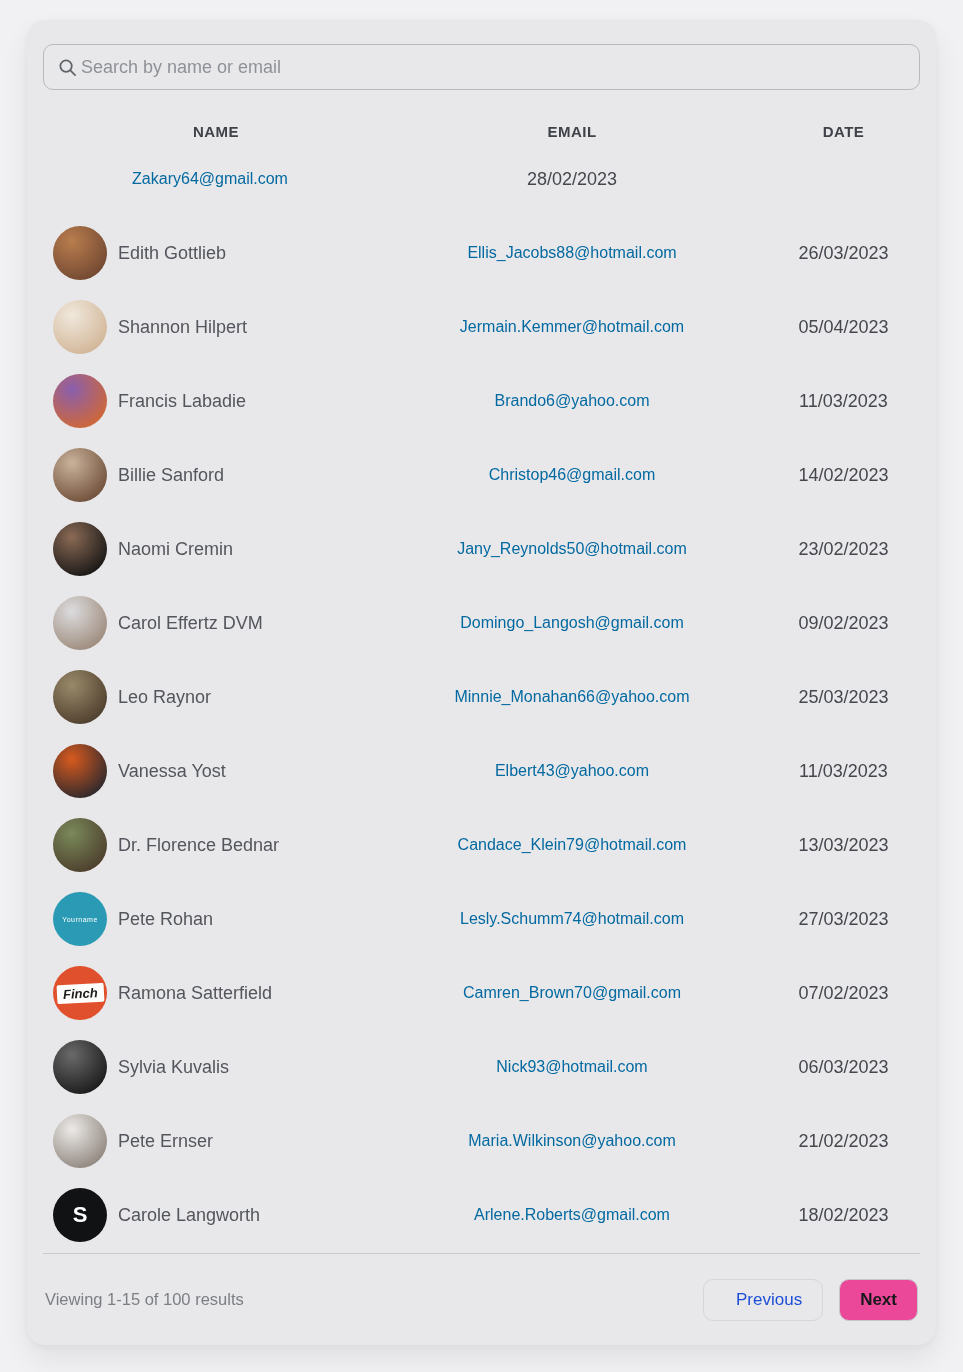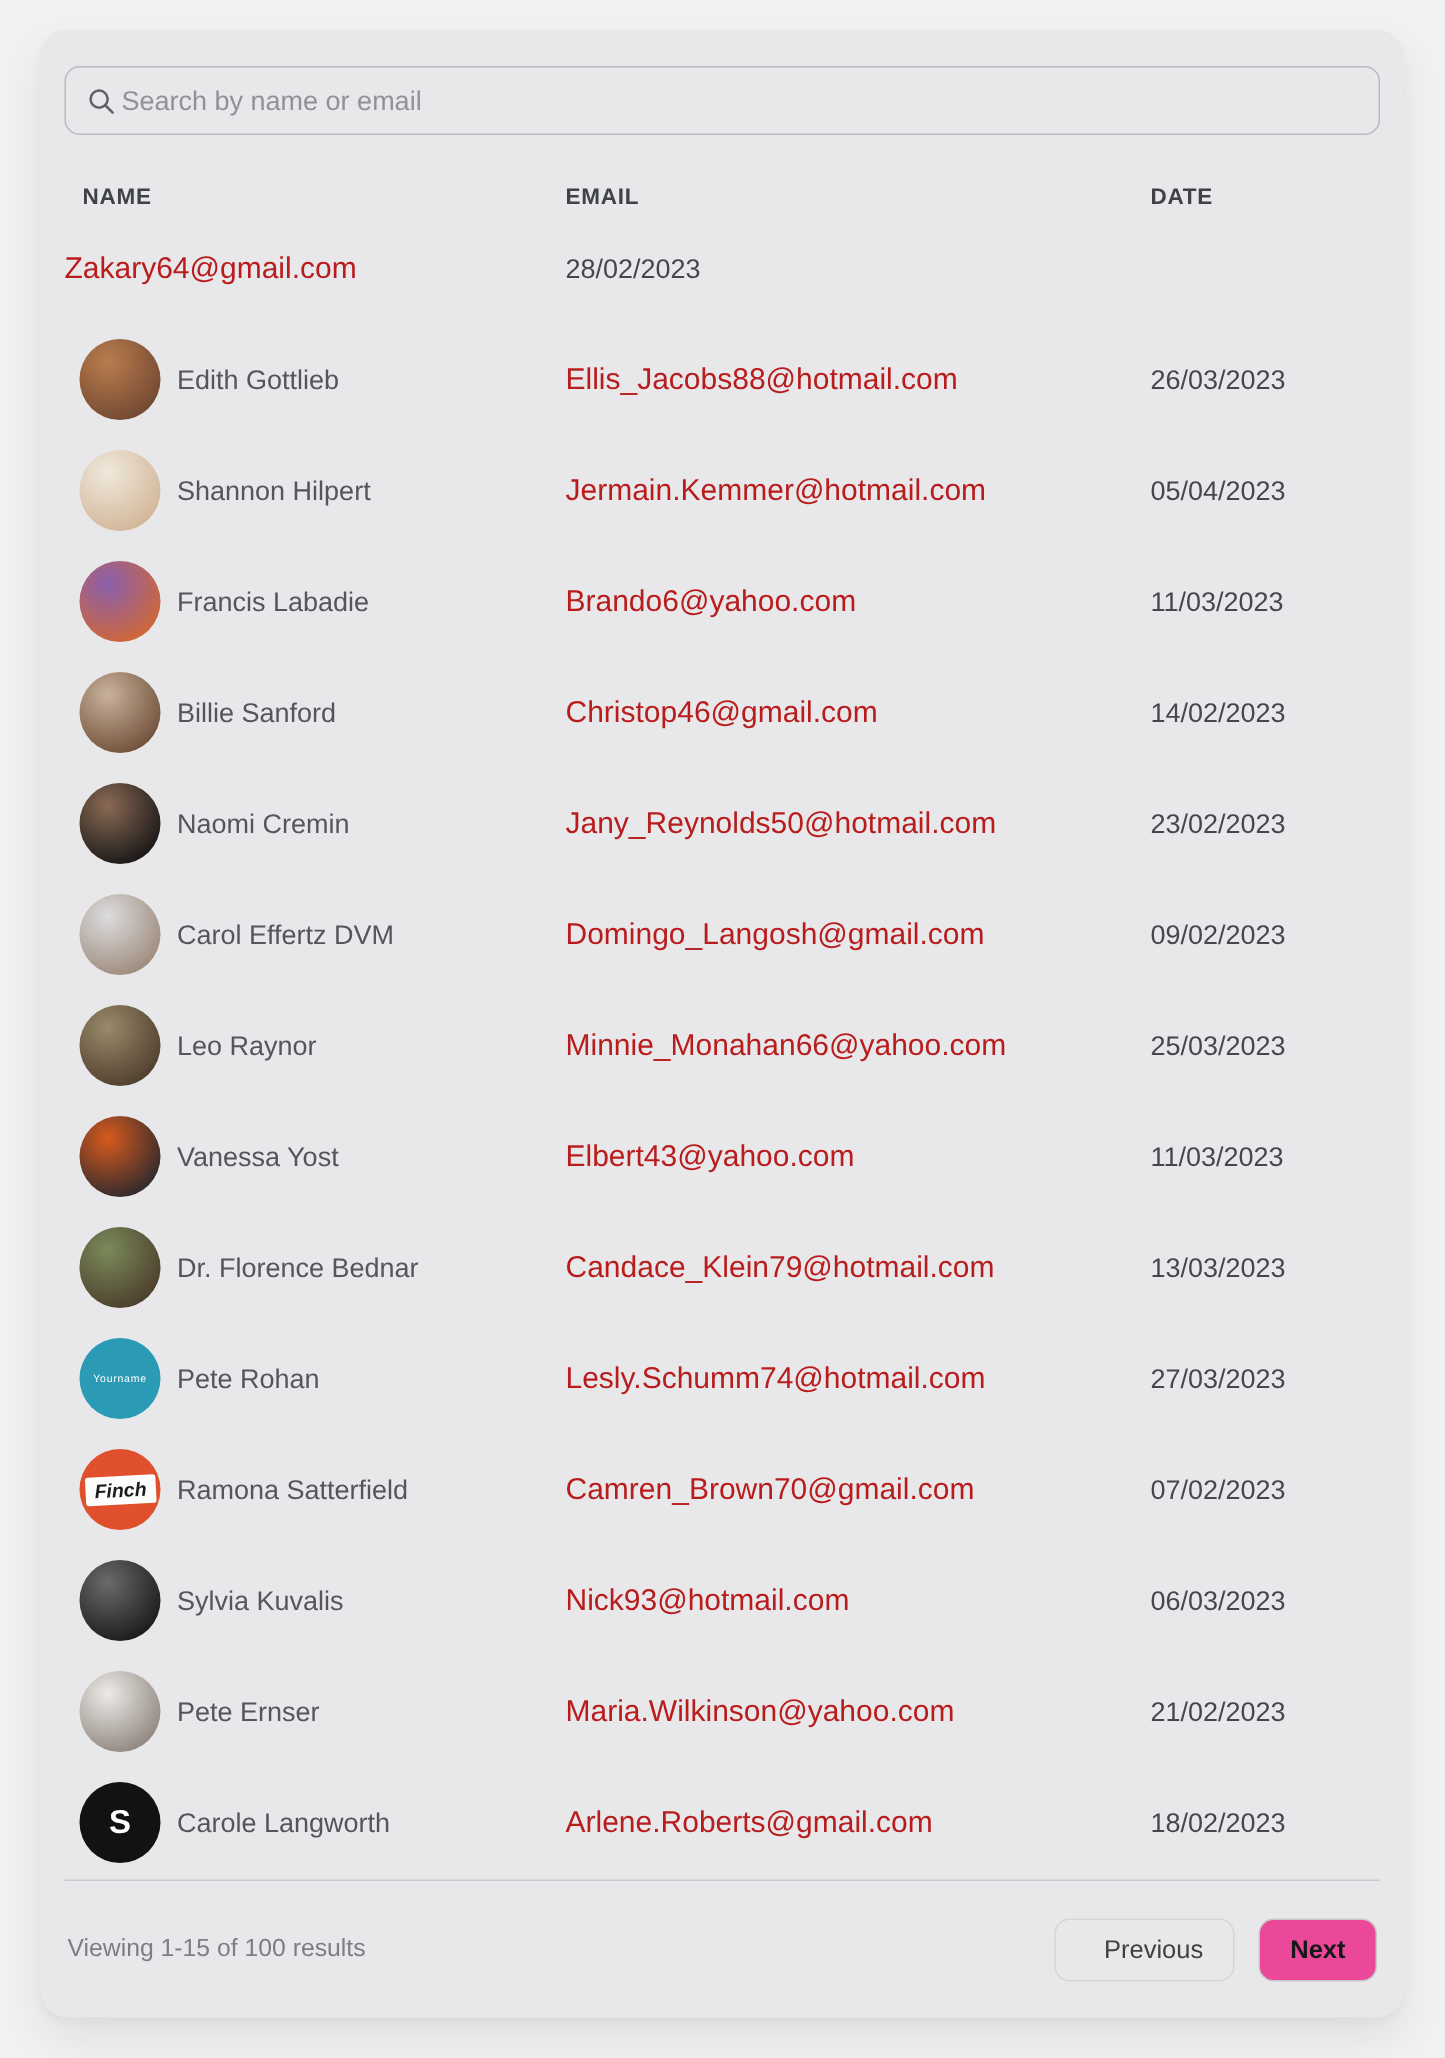--- a/index.html
+++ b/index.html
@@ -39,20 +39,21 @@
     font-family:"Liberation Sans", sans-serif;
     font-size:18px;
     color:#45484e;
   }
   .search-box input::placeholder { color:#8f9298; opacity:1; }
   
   .grid-cols {
     display:grid;
     grid-template-columns:334px 390px 1fr;
     align-items:center;
+    text-align:center;
   }
   .table-head {
     margin-top:30px;
     height:22px;
   }
   .table-head .th {
     font-size:15px;
     font-weight:bold;
     letter-spacing:.5px;
     color:#3f4249;
@@ -87,21 +88,21 @@
     background:#fdfdfb;
     color:#1c1c1c;
     font-size:13px;
     font-style:italic;
     font-weight:bold;
     padding:3px 6px;
     border-radius:2px;
     transform:rotate(-3deg);
   }
   .name-text  { font-size:18px; color:#53565c; }
-  .email-text { font-size:20px; color:#b91c1c; }
+  .email-text { font-size:16px; color:#0369a1; }
   .date-text  { font-size:18px; color:#44474d; }
   
   .footer {
     margin-top:auto;
     border-top:1px solid #c9cacd;
     height:92px;
     display:flex;
     align-items:center;
     justify-content:space-between;
     padding:0 2px;
@@ -112,21 +113,21 @@
   .btn {
     font-family:"Liberation Sans", sans-serif;
     font-size:17px;
     border-radius:10px;
     padding:10px 20px;
     background:transparent;
     cursor:pointer;
   }
   .btn-prev {
     border:1.5px solid #d6d6d8;
-    color:#404040;
+    color:#1d4ed8;
     padding-left:32px;
   }
   .btn-next {
     border:1.5px solid #c6c7c9;
     color:#17181a;
     font-weight:bold;
     background:#ec4899;
   }
 </style>
 </head>

